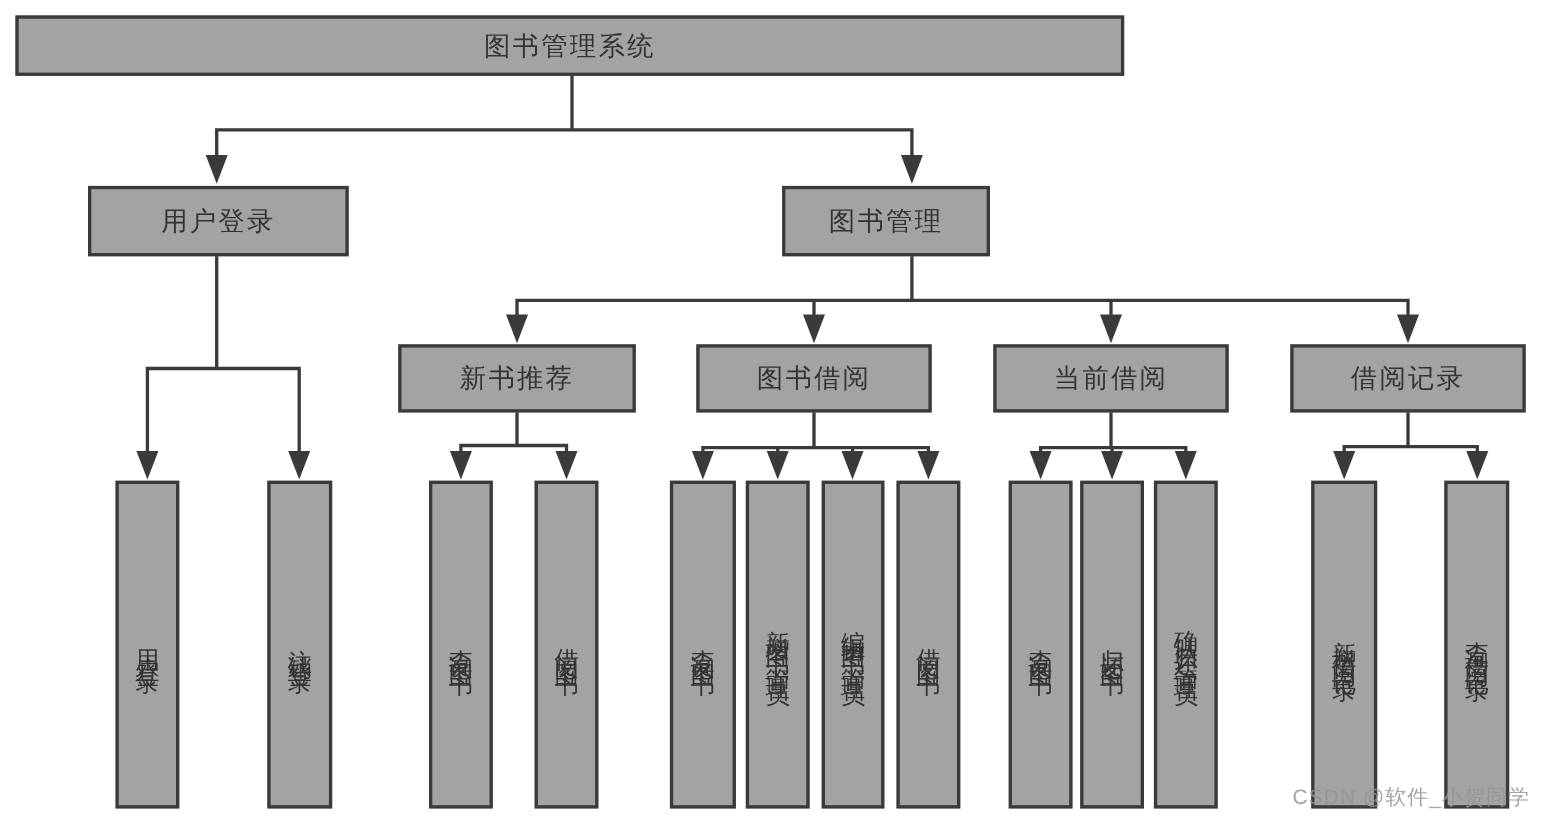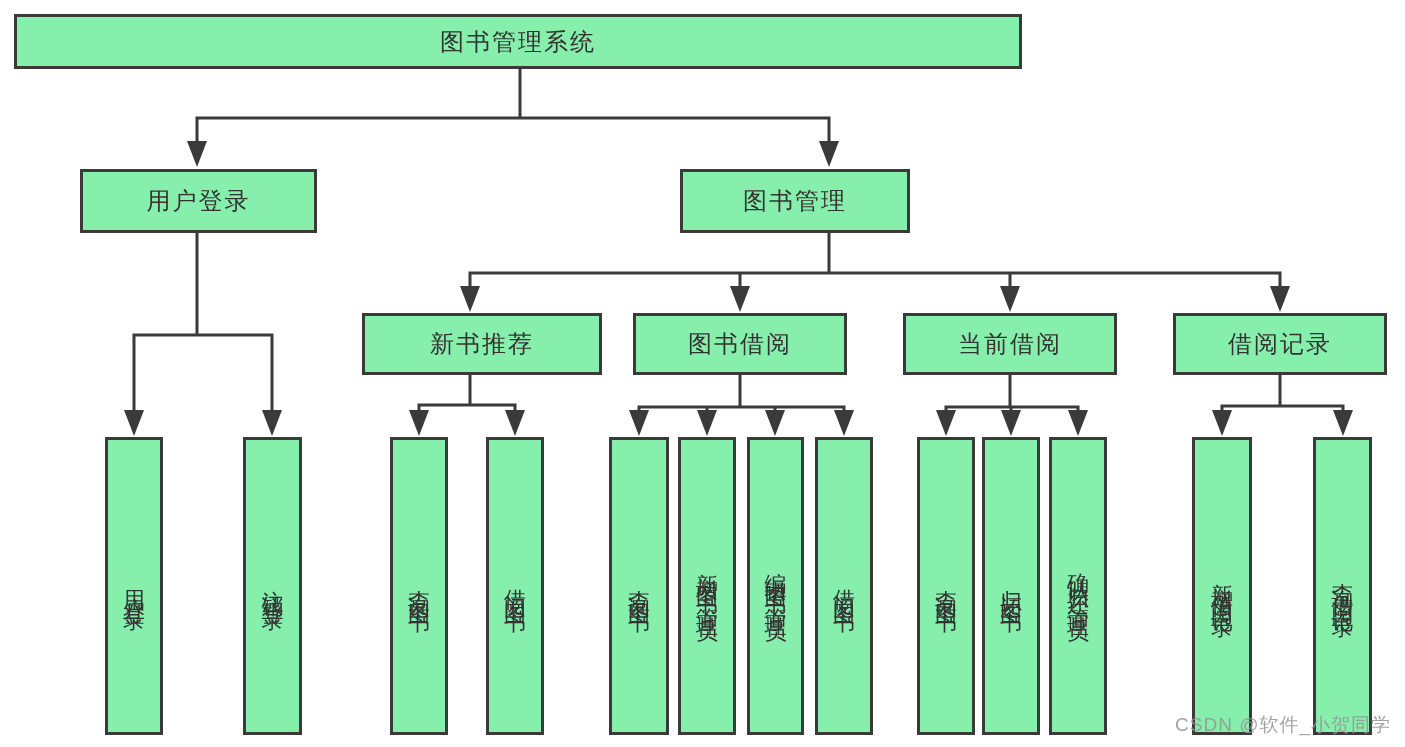--- a/index.html
+++ b/index.html
@@ -20,21 +20,21 @@
     left: 0;
     top: 0;
     width: 1405px;
     height: 747px;
     pointer-events: none;
   }
   .box {
     position: absolute;
     box-sizing: border-box;
     border: 3px solid #3a3a3a;
-    background: #86efac;
+    background: #a3a3a3;
     display: flex;
     align-items: center;
     justify-content: center;
     color: #333333;
   }
   .hlabel {
     font-size: 24px;
     letter-spacing: 2px;
     white-space: nowrap;
     color: #333333;
@@ -107,25 +107,25 @@
     </g>
   </svg>
 
   <div class="box" style="left:14px; top:14px; width:1008px; height:55px;">
     <span class="hlabel">图书管理系统</span>
   </div>
 
   <div class="box" style="left:80px; top:169px; width:237px; height:64px;">
     <span class="hlabel">用户登录</span>
   </div>
-  <div class="box" style="left:680px; top:169px; width:230px; height:64px;">
+  <div class="box" style="left:711px; top:169px; width:189px; height:64px;">
     <span class="hlabel">图书管理</span>
   </div>
 
-  <div class="box" style="left:362px; top:313px; width:240px; height:62px;">
+  <div class="box" style="left:362px; top:313px; width:216px; height:62px;">
     <span class="hlabel">新书推荐</span>
   </div>
   <div class="box" style="left:903px; top:313px; width:214px; height:62px;">
     <span class="hlabel">当前借阅</span>
   </div>
   <div class="box" style="left:633px; top:313px; width:214px; height:62px;">
     <span class="hlabel">图书借阅</span>
   </div>
   <div class="box" style="left:1173px; top:313px; width:214px; height:62px;">
     <span class="hlabel">借阅记录</span>

